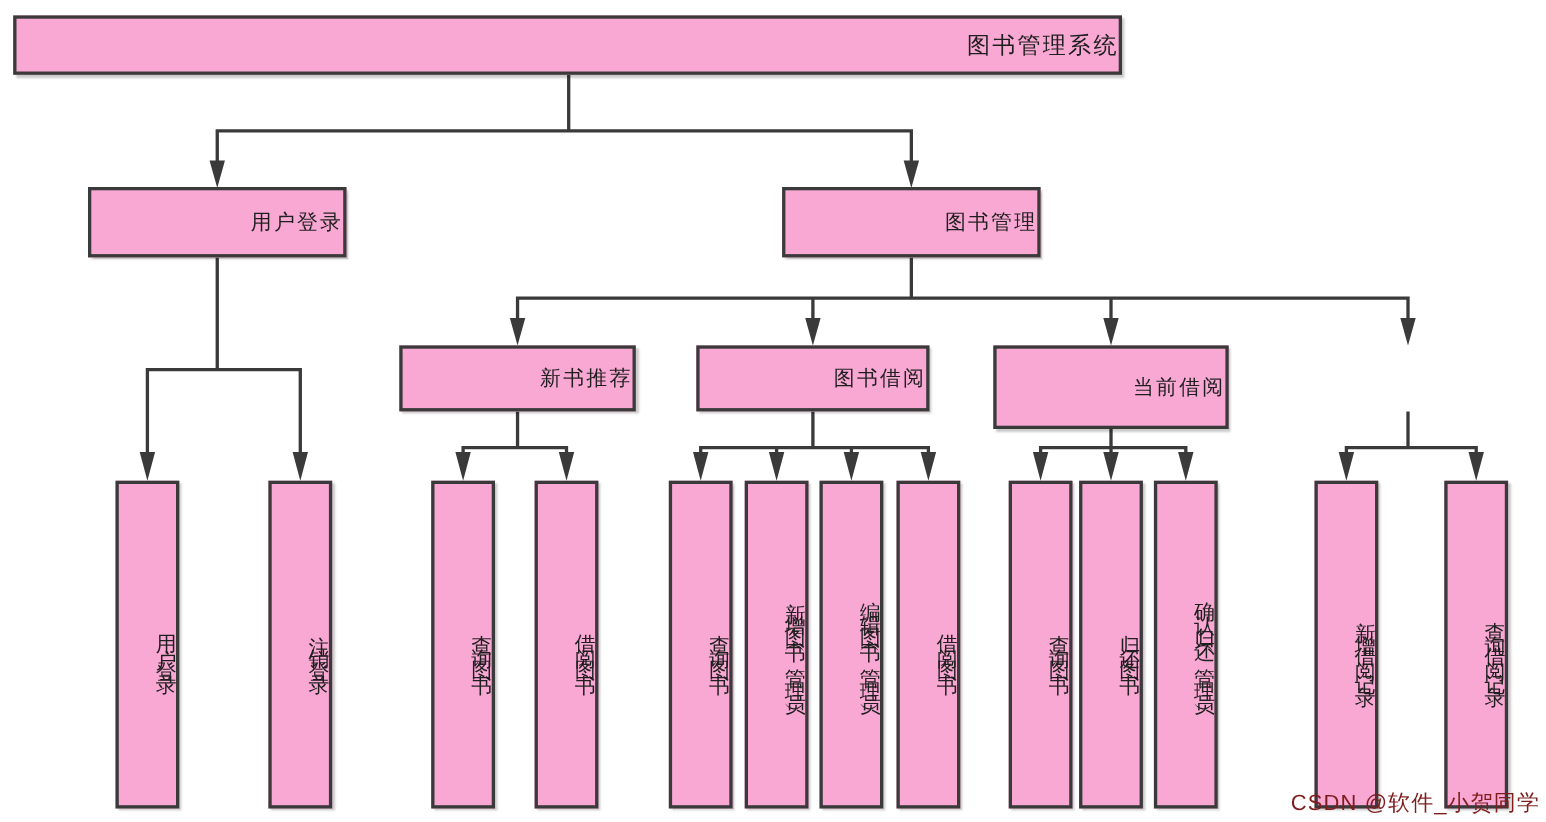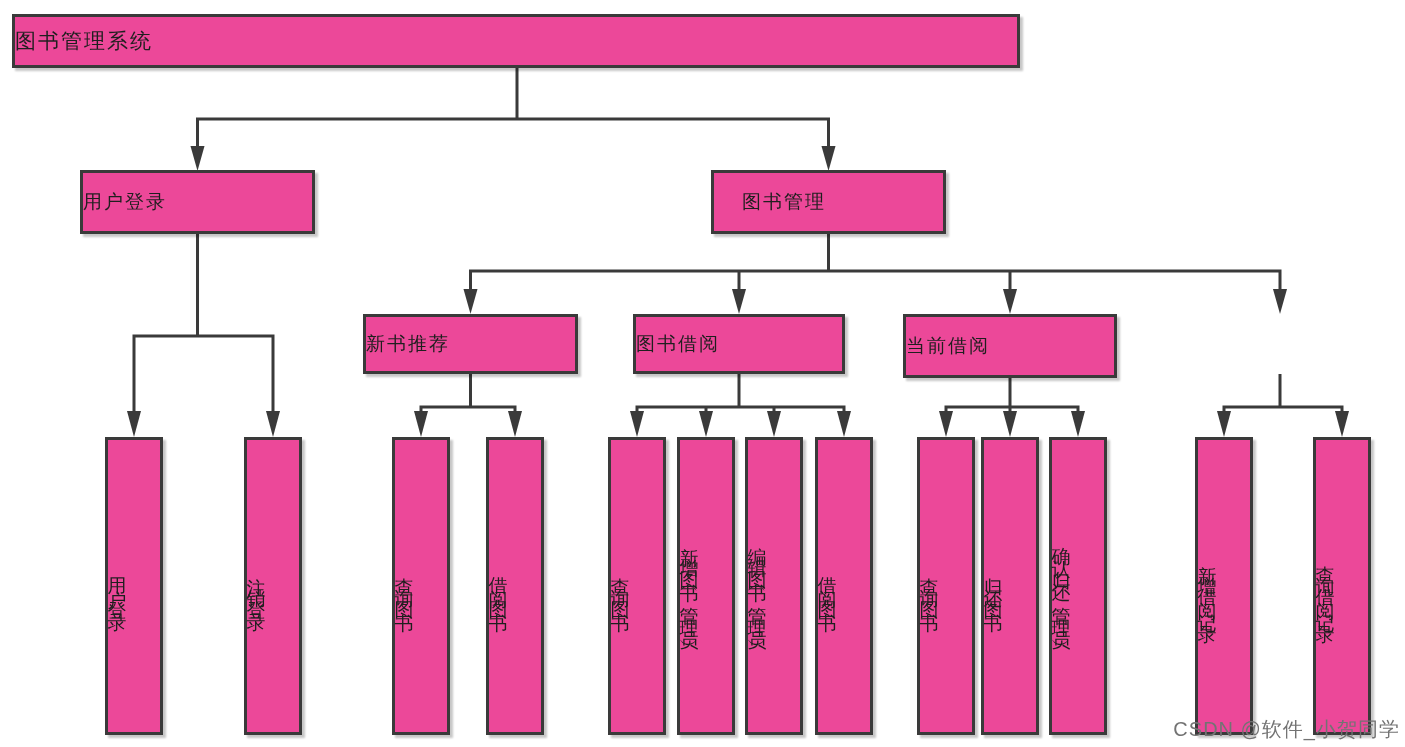--- a/index.html
+++ b/index.html
@@ -14,42 +14,42 @@
   }
   #connectors {
     position: absolute;
     left: 0; top: 0;
     width: 1405px; height: 747px;
   }
   .box {
     position: absolute;
     box-sizing: border-box;
     border: 3px solid #3a3a3a;
-    background: #ec4899;
+    background: #f9a8d4;
     display: flex;
     align-items: center;
-    justify-content: flex-start;
+    justify-content: flex-end;
     box-shadow: 2.5px 2.5px 2px rgba(0,0,0,0.22);
   }
   .box.h { font-size: 19px; letter-spacing: 2px; white-space: nowrap; }
   .box.root-box { font-size: 21px; letter-spacing: 2px; }
   .box.v { top: 437px; width: 58px; height: 298px; font-size: 19px; }
   .box.v .vtext {
     writing-mode: vertical-rl;
     text-orientation: upright;
     letter-spacing: 12px;
     line-height: 1;
   }
   #watermark {
     position: absolute;
     right: 5px;
     bottom: 4px;
     font-size: 20px;
     letter-spacing: 1px;
-    color: #737373;
+    color: #7f1d1d;
     white-space: nowrap;
   }
 </style>
 </head>
 <body>
 
 <div id="canvas">
 
   <svg id="connectors" width="1405" height="747" viewBox="0 0 1405 747" xmlns="http://www.w3.org/2000/svg">
     <g stroke="#3a3a3a" stroke-width="3" fill="none">
@@ -94,21 +94,21 @@
   <div class="box h" style="left:711px; top:170px; width:235px; height:64px;padding-left:28px;">
     <span>图书管理</span>
   </div>
 
   <div class="box h" style="left:363px; top:314px; width:215px; height:60px;">
     <span>新书推荐</span>
   </div>
   <div class="box h" style="left:633px; top:314px; width:212px; height:60px;">
     <span>图书借阅</span>
   </div>
-  <div class="box h" style="left:903px; top:314px; width:214px; height:64px;">
+  <div class="box h" style="left:903px; top:314px; width:214px; height:76px;">
     <span>当前借阅</span>
   </div>
 
   <div class="box v" style="left:105px;">
     <span class="vtext">用户登录</span>
   </div>
   <div class="box v" style="left:244px;">
     <span class="vtext">注销登录</span>
   </div>
 

